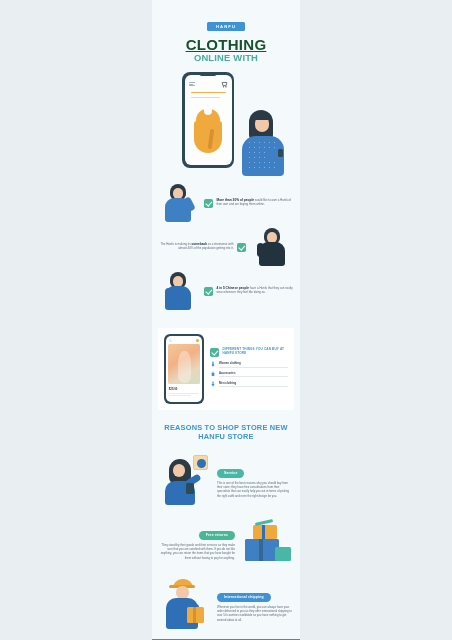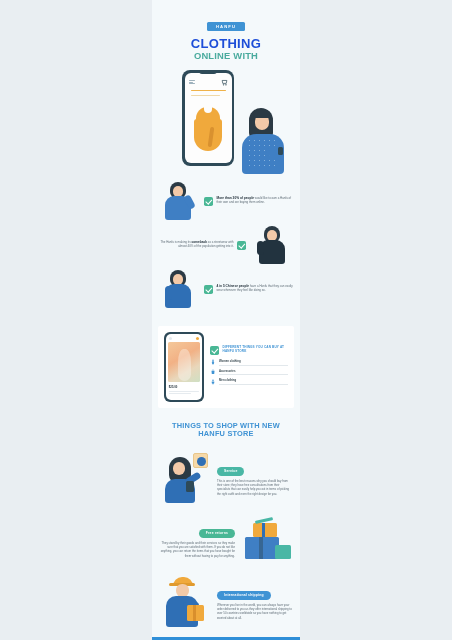--- a/index.html
+++ b/index.html
@@ -24,23 +24,24 @@
   
   .hero { position: relative; width: 100%; padding: 14px 8px 0; text-align: center; }
   .badge-hanfu {
     display: inline-block;
     background: #3f93d4; color: #fff;
     font-size: 4.2px; font-weight: bold; letter-spacing: 1.1px;
     padding: 2.2px 9px; border-radius: 1.5px;
   }
   .hero-title {
     margin-top: 5px;
-    color: #1d4ed8;
-    font-size: 13px; font-weight: bold; letter-spacing: 0.3px;
+    color: #14532d;
+    font-size: 15px; font-weight: bold; letter-spacing: 0.3px;
     line-height: 1.02;
+    text-decoration: underline;
   }
   .hero-sub {
     color: #4aab9e;
     font-size: 9.4px; font-weight: bold; letter-spacing: 0.2px;
     line-height: 1.1; margin-top: 1px;
   }
 
   
   .hero-art { position: relative; height: 106px; margin-top: 6px; }
   .phone {
@@ -403,21 +404,21 @@
               </svg>
           </span>
           <div class="li-body">
             <div class="li-label">Men clothing</div>
             <div class="li-rule"></div>
           </div>
         </div>
       </div>
     </div>
 
-    <div class="section-title">THINGS TO SHOP WITH NEW HANFU STORE</div>
+    <div class="section-title">REASONS TO SHOP STORE NEW HANFU STORE</div>
 
     <div class="reason">
       <div class="reason-art">
         <div class="sv-card"></div>
         <div class="sv-hair"></div>
         <div class="sv-face"></div>
         <div class="sv-body"></div>
         <div class="sv-arm"></div>
         <div class="sv-tab"></div>
       </div>

